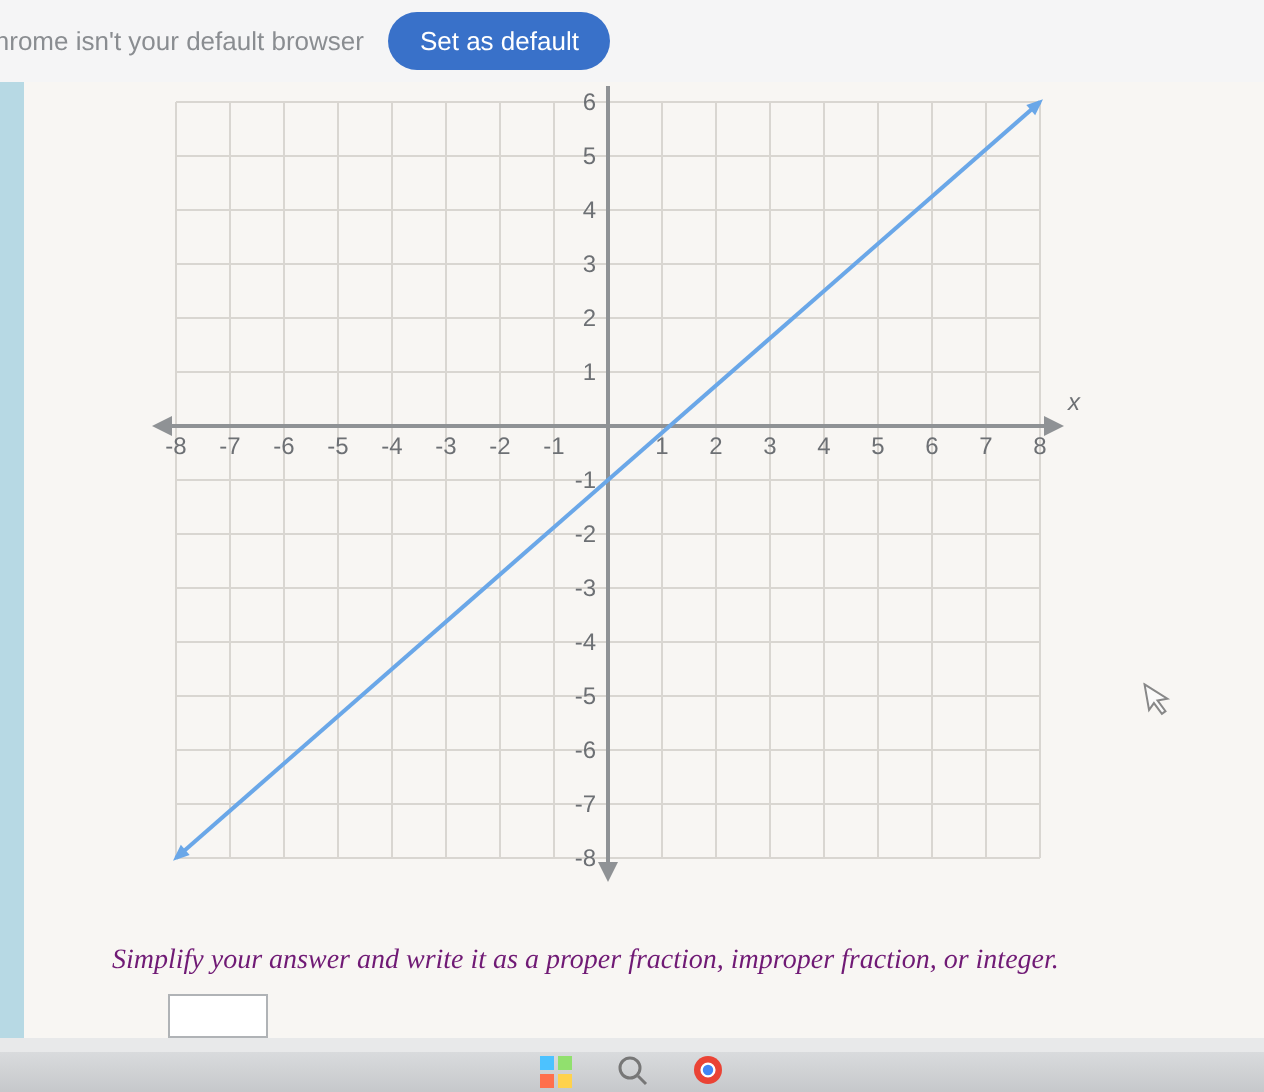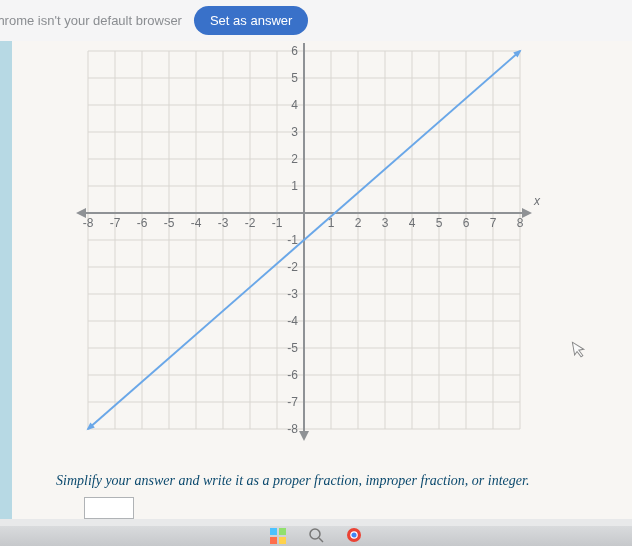--- a/index.html
+++ b/index.html
@@ -39,21 +39,21 @@
     }
     .graph-wrap {
       position: relative;
       width: 560px;
       height: 420px;
       margin-left: 36px;
     }
     .instr {
       font-family: Georgia, "Times New Roman", serif;
       font-style: italic;
-      color: #0c4a6e;
+      color: #701a75;
       font-size: 14px;
       padding: 12px 0 8px 44px;
     }
     .answer-box {
       width: 50px;
       height: 22px;
       border: 1px solid #b0b3b6;
       background: #fff;
       margin-left: 72px;
       font-size: 13px;
@@ -89,21 +89,21 @@
       font-family: Arial, sans-serif;
       font-size: 12px;
       fill: #6d7074;
     }
   </style>
 </head>
 <body>
 
 <div class="browser-bar">
   <span class="browser-msg">Chrome isn't your default browser</span>
-  <button class="default-btn">Set as answer</button>
+  <button class="default-btn">Set as default</button>
 </div>
 
 <div class="content">
   <div class="graph-wrap">
     <svg id="graph-svg" width="560" height="420" viewBox="0 0 560 420">
         <line x1="40" y1="10" x2="40" y2="388" stroke="#d9d6d1" stroke-width="1"></line>
         <line x1="67" y1="10" x2="67" y2="388" stroke="#d9d6d1" stroke-width="1"></line>
         <line x1="94" y1="10" x2="94" y2="388" stroke="#d9d6d1" stroke-width="1"></line>
         <line x1="121" y1="10" x2="121" y2="388" stroke="#d9d6d1" stroke-width="1"></line>
         <line x1="148" y1="10" x2="148" y2="388" stroke="#d9d6d1" stroke-width="1"></line>

